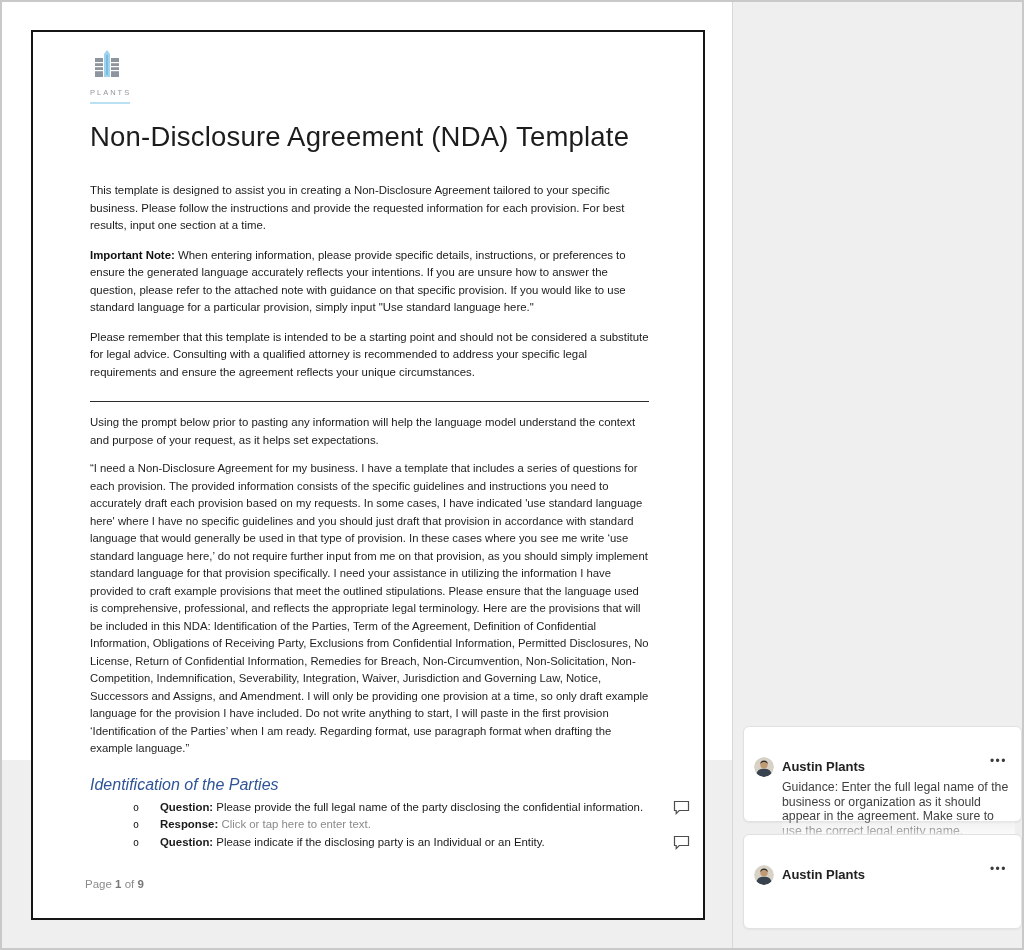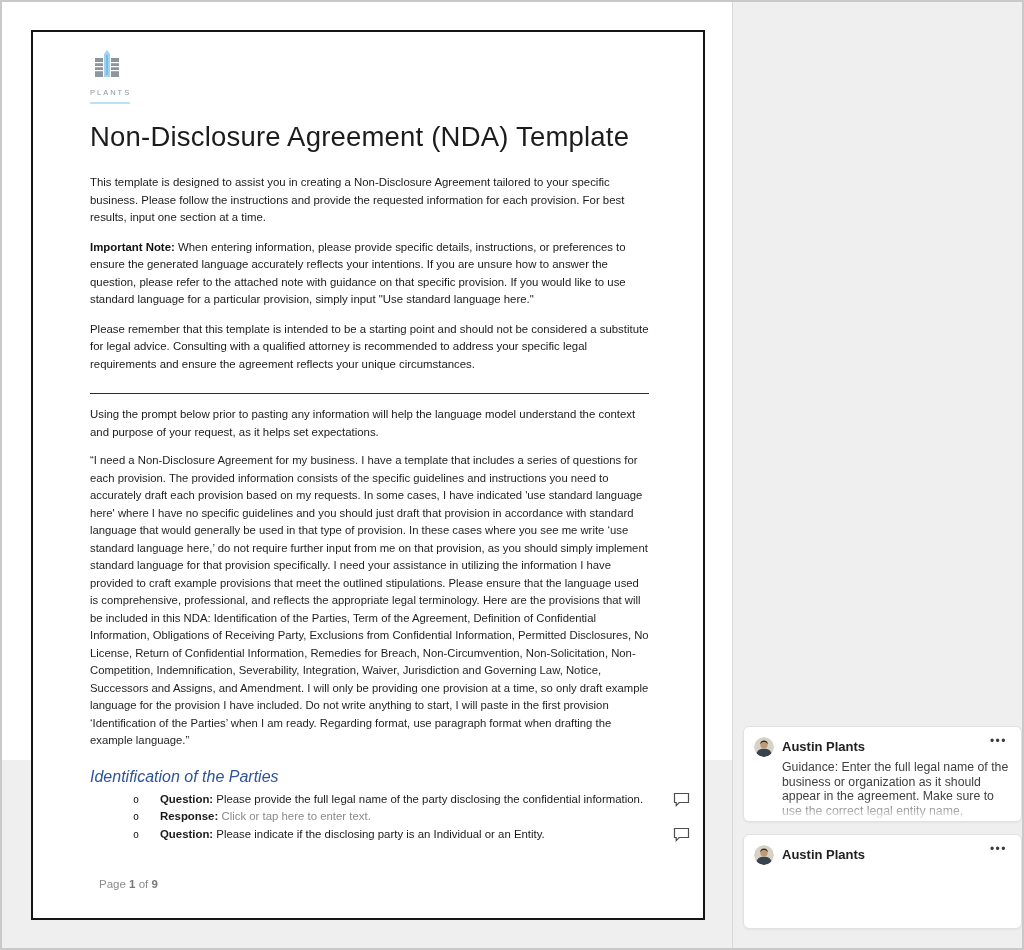--- a/index.html
+++ b/index.html
@@ -14,45 +14,45 @@
   .page-inner{position:relative;width:100%;height:100%;padding:16px 54px 0 57px;color:#1a1a1a;
               font-size:11.4px;line-height:17.5px;}
 
   
   .logo{margin-top:2px;}
   .logo-text{font-size:7.5px;letter-spacing:2px;color:#8f979e;margin-top:1px;}
   .logo-underline{width:40px;height:2px;background:#b9e0f3;margin-top:1px;}
 
   
   .doc-title{font-weight:400;font-size:27.5px;line-height:34px;color:#1c1c1c;letter-spacing:.2px;
-             margin:16px 0 8px 0;}
+             margin:16px 0 16px 0;}
   .para{margin:0 0 0 0;padding-top:12px;}
   .para b{color:#111;}
   .rule{border:none;border-top:1.2px solid #2b2b2b;margin:20px 0 0 0;}
   .quote{font-size:11.3px;color:#1f1f1f;padding-top:11px;}
 
   .section-heading{font-weight:400;font-size:16px;color:#2F5496;margin:0;padding-top:17px;line-height:20px;font-style:italic;}
 
   
   .qa-list{list-style:none;margin:4px 0 0 43px;padding:0;}
   .qa-list li{position:relative;padding-left:27px;margin:0;}
   .bullet{position:absolute;left:0;top:0;font-family:"DejaVu Sans Mono",monospace;font-size:10px;line-height:17.5px;color:#111;}
   .placeholder{color:#8a8a8a;margin-top:38px;}
   .comment-flag{position:absolute;right:-41px;top:1px;}
 
-  .page-footer{position:absolute;left:66px;bottom:25px;color:#8c8c8c;font-size:11.5px;}
+  .page-footer{position:absolute;left:52px;bottom:25px;color:#8c8c8c;font-size:11.5px;}
   .page-footer b{color:#777;}
 
   
   .comments-pane{position:absolute;left:730px;top:0;width:292px;height:946px;background:#efefef;border-left:1px solid #d8d8d8;}
   .comment-card{position:absolute;left:10px;width:279px;background:#fff;border:1px solid #e1e1e1;border-radius:6px;
                 box-shadow:0 1px 2px rgba(0,0,0,.05);padding:10px 10px 8px 10px;cursor:pointer;}
   .card-1{top:724px;height:96px;}
   .card-2{top:832px;height:95px;}
-  .comment-head{position:relative;height:20px;}
+  .comment-head{position:relative;height:20px;margin-top:20px;}
   .avatar{position:absolute;left:0;top:0;width:20px;height:20px;border-radius:50%;overflow:hidden;}
   .author{position:absolute;left:28px;top:2px;font-size:13px;font-weight:700;color:#212121;}
   .more-btn{position:absolute;right:2px;top:-3px;border:none;background:none;color:#3c3c3c;font-size:12px;
             letter-spacing:1.5px;cursor:pointer;padding:2px;line-height:10px;}
   .comment-body{position:relative;margin:3px 0 0 28px;width:233px;font-size:12.3px;line-height:14.5px;color:#3f3f3f;
                 max-height:60px;overflow:hidden;}
   .comment-body.tall{max-height:62px;}
   .comment-body::after{content:"";position:absolute;left:0;right:0;bottom:0;height:22px;
                 background:linear-gradient(rgba(255,255,255,0),rgba(255,255,255,.95));}
 </style>

